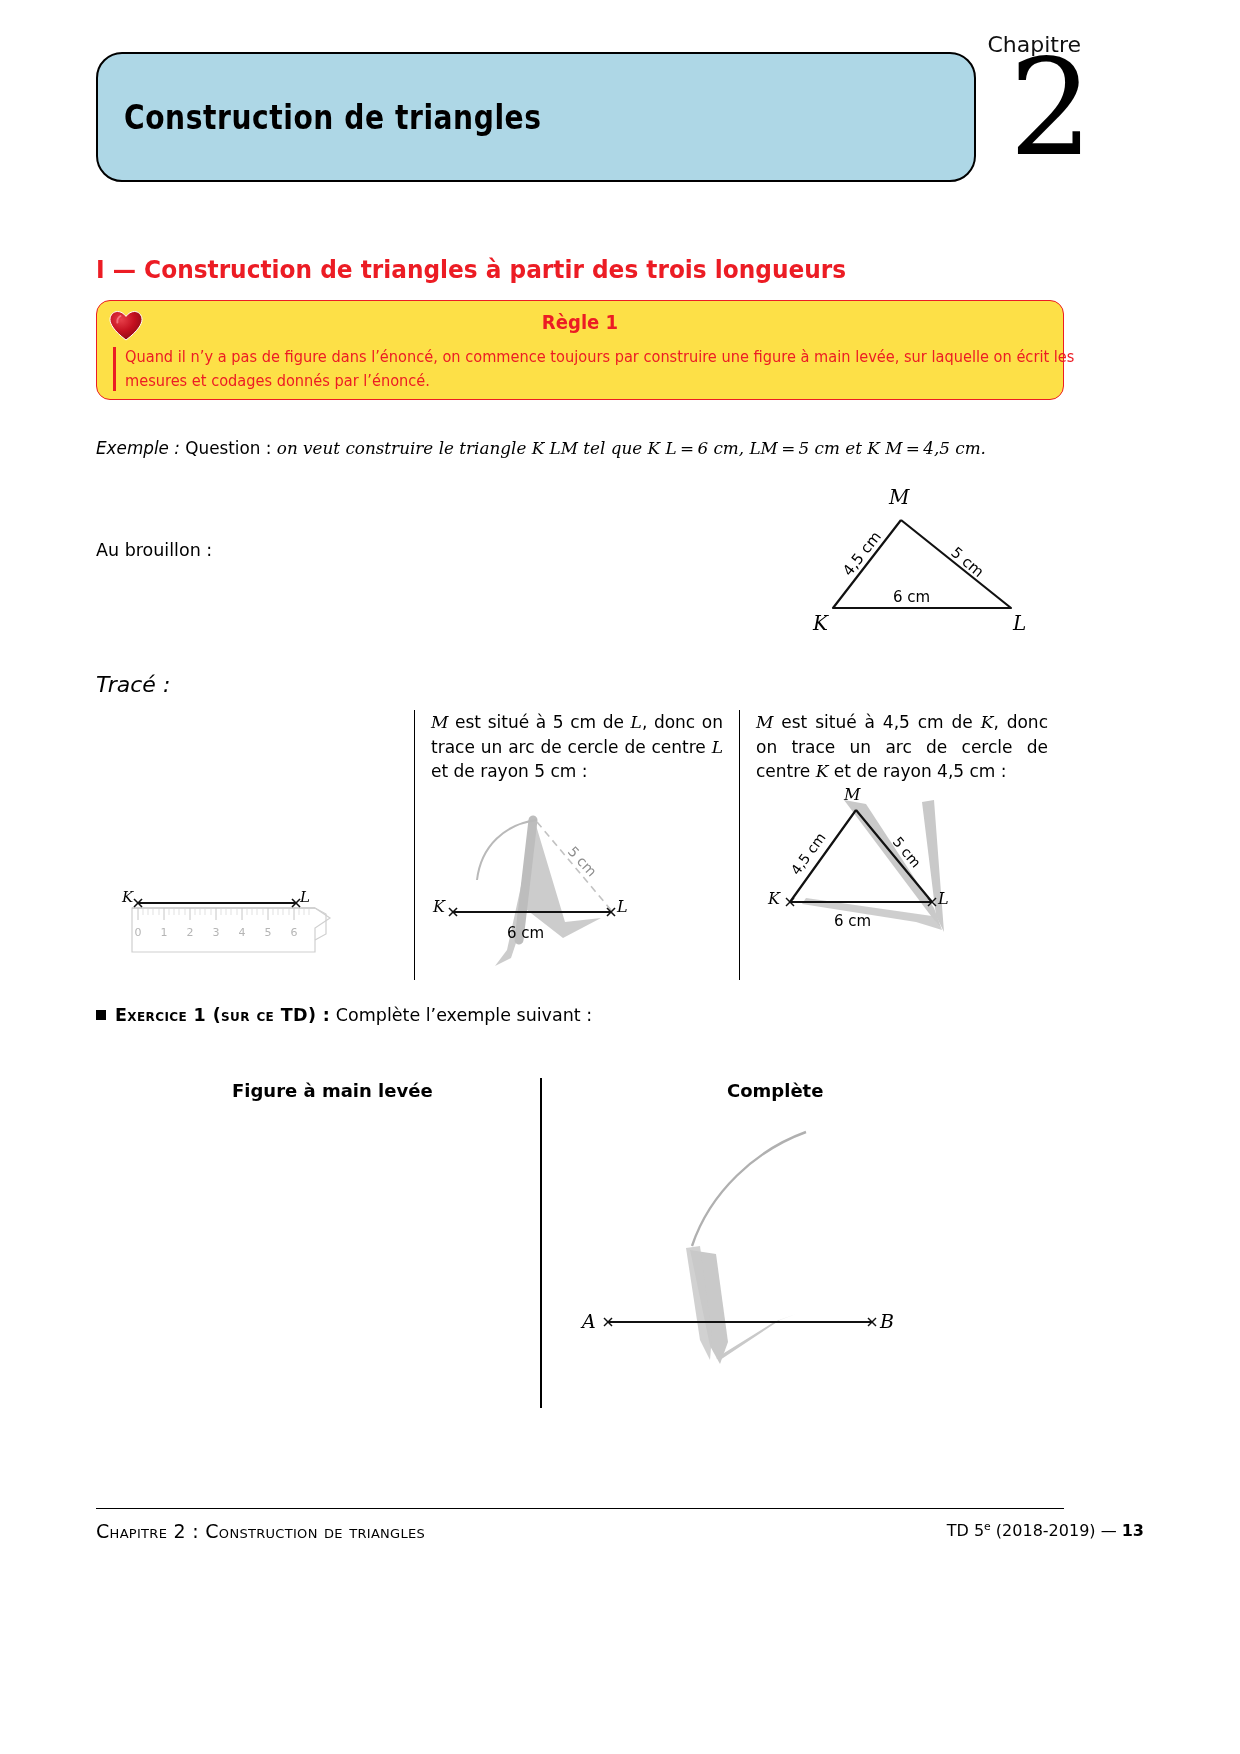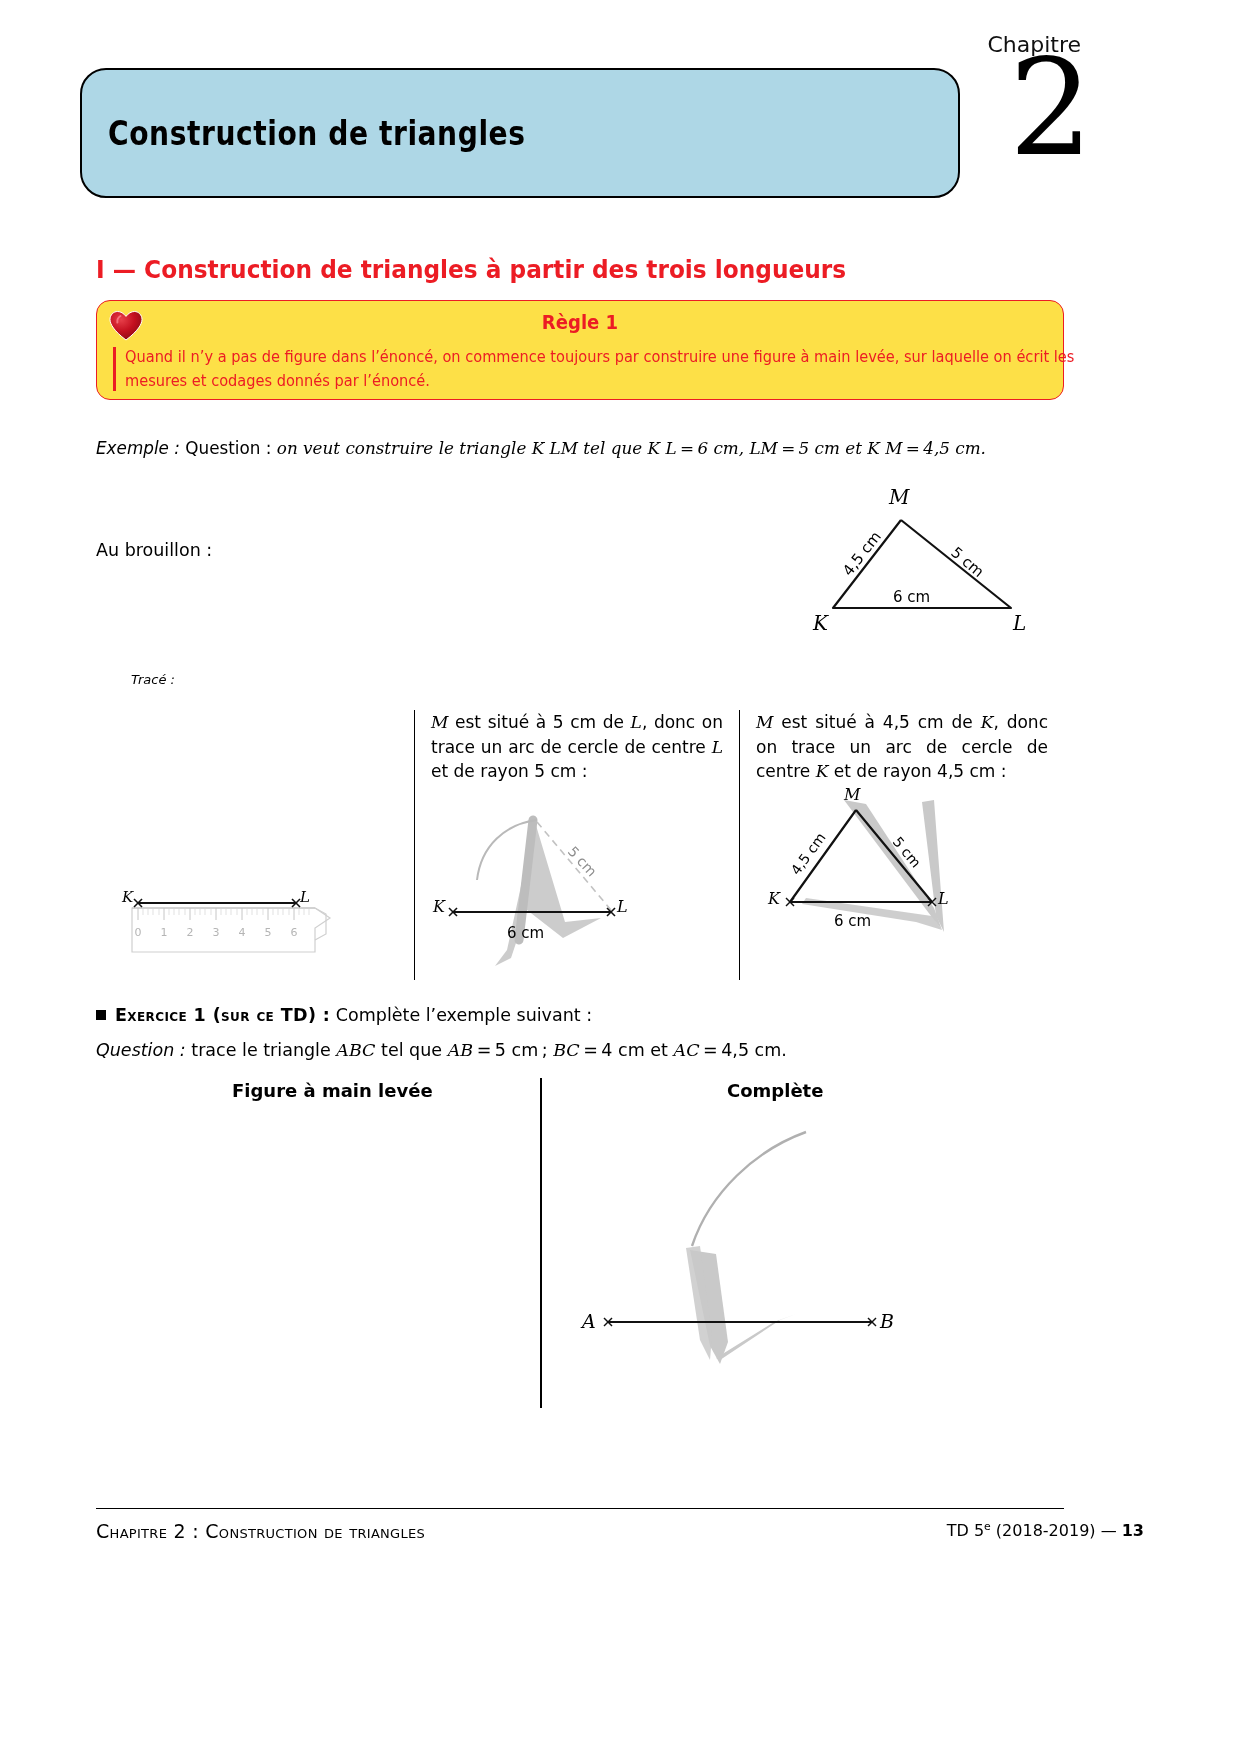--- a/index.html
+++ b/index.html
@@ -8,21 +8,21 @@
     width:1240px; height:1754px;
     background:#ffffff;
     font-family:"Liberation Sans", sans-serif;
     color:#000;
     position:relative;
     overflow:hidden;
   }
   .page { position:absolute; inset:0; }
 
   
-  .header-wrap { position:absolute; left:80px; top:52px; width:880px; height:136px;margin-top:16px; }
+  .header-wrap { position:absolute; left:96px; top:52px; width:880px; height:136px; }
   .header-box {
     width:880px; height:130px;
     background:#aed7e6;
     border:2.5px solid #000;
     border-radius:26px;
     display:flex; align-items:center;
   }
   .header-title {
     margin-left:26px;
     font-family:"DejaVu Sans", sans-serif;
@@ -88,21 +88,21 @@
 
   
   .txt { position:absolute; font-family:"DejaVu Sans", sans-serif; font-size:18px; }
   .ital { font-style:italic; }
   .mathit { font-style:italic; font-family:"DejaVu Serif", serif; }
 
   .exemple-line { left:96px; top:438px; width:1000px; white-space:nowrap;
                   font-size:17.5px; transform:scaleX(0.96); transform-origin:left center; }
   .brouillon { left:96px; top:540px; font-size:17.5px; }
   .voici { left:96px; top:568px; font-size:17.5px; font-style:italic; }
-  .trace-lbl { left:96px; top:672px; font-size:13px; font-style:italic;margin-left:35px; }
+  .trace-lbl { left:96px; top:672px; font-size:22px; font-style:italic; }
 
   
   .cols { position:absolute; left:96px; top:710px; width:968px; height:270px; display:flex; }
   .col { position:relative; padding:0 16px; }
   .col-1 { width:318px; padding-left:0; }
   .col-2 { width:325px; border-left:1.6px solid #000; }
   .col-3 { width:325px; border-left:1.6px solid #000; }
   .col-text {
     font-family:"DejaVu Sans", sans-serif;
     font-size:17px; line-height:1.45; text-align:justify;
@@ -305,24 +305,20 @@
         <text transform="translate(146,62) rotate(50)" font-family="DejaVu Sans, sans-serif" font-size="14">5 cm</text>
         <text x="88" y="146" font-family="DejaVu Sans, sans-serif" font-size="15">6 cm</text>
       </svg>
     </div>
   </div>
 
   <div class="ex-line">
     <span class="ex-bullet"></span><span class="ex-caps">Exercice 1 (sur ce TD) :</span><span>&nbsp;</span><span>Complète l’exemple suivant :</span>
   </div>
 
-  <div class="q-line">
-    <span class="ital">Question :</span>
-    <span>trace le triangle <span class="mathit">ABC</span> tel que <span class="mathit">AB</span> = 5&nbsp;cm ; <span class="mathit">BC</span> = 4&nbsp;cm et <span class="mathit">AC</span> = 4,5&nbsp;cm.</span>
-  </div>
 
   <div class="answer-split"></div>
   <div class="hdr-left">Figure à main levée</div>
   <div class="hdr-right">Complète</div>
 
   <svg style="position:absolute;left:560px;top:1110px;width:420px;height:290px" viewBox="0 0 420 290">
     <path d="M130,140 L150,236 L160,254 L168,232 L156,144 Z" fill="#c9c9c9"></path>
     <path d="M160,250 L220,210 L236,204 L214,212 L156,248 Z" fill="#c9c9c9"></path>
     <path d="M126,138 L140,230 L150,250 L152,226 L140,136 Z" fill="#c9c9c9" opacity="0.85"></path>
     <path d="M132,136 C150,82 196,40 246,22" fill="none" stroke="#b0b0b0" stroke-width="2.4"></path>

